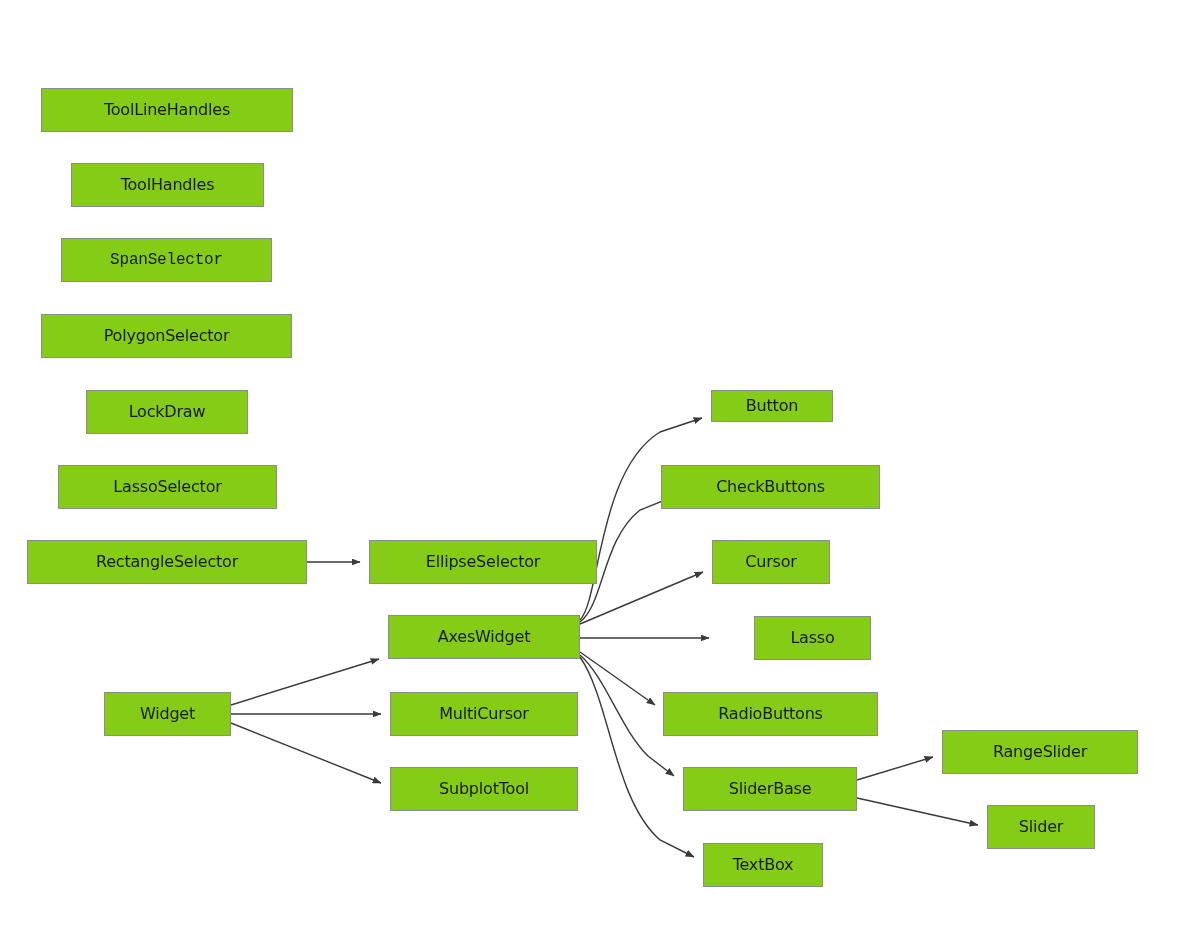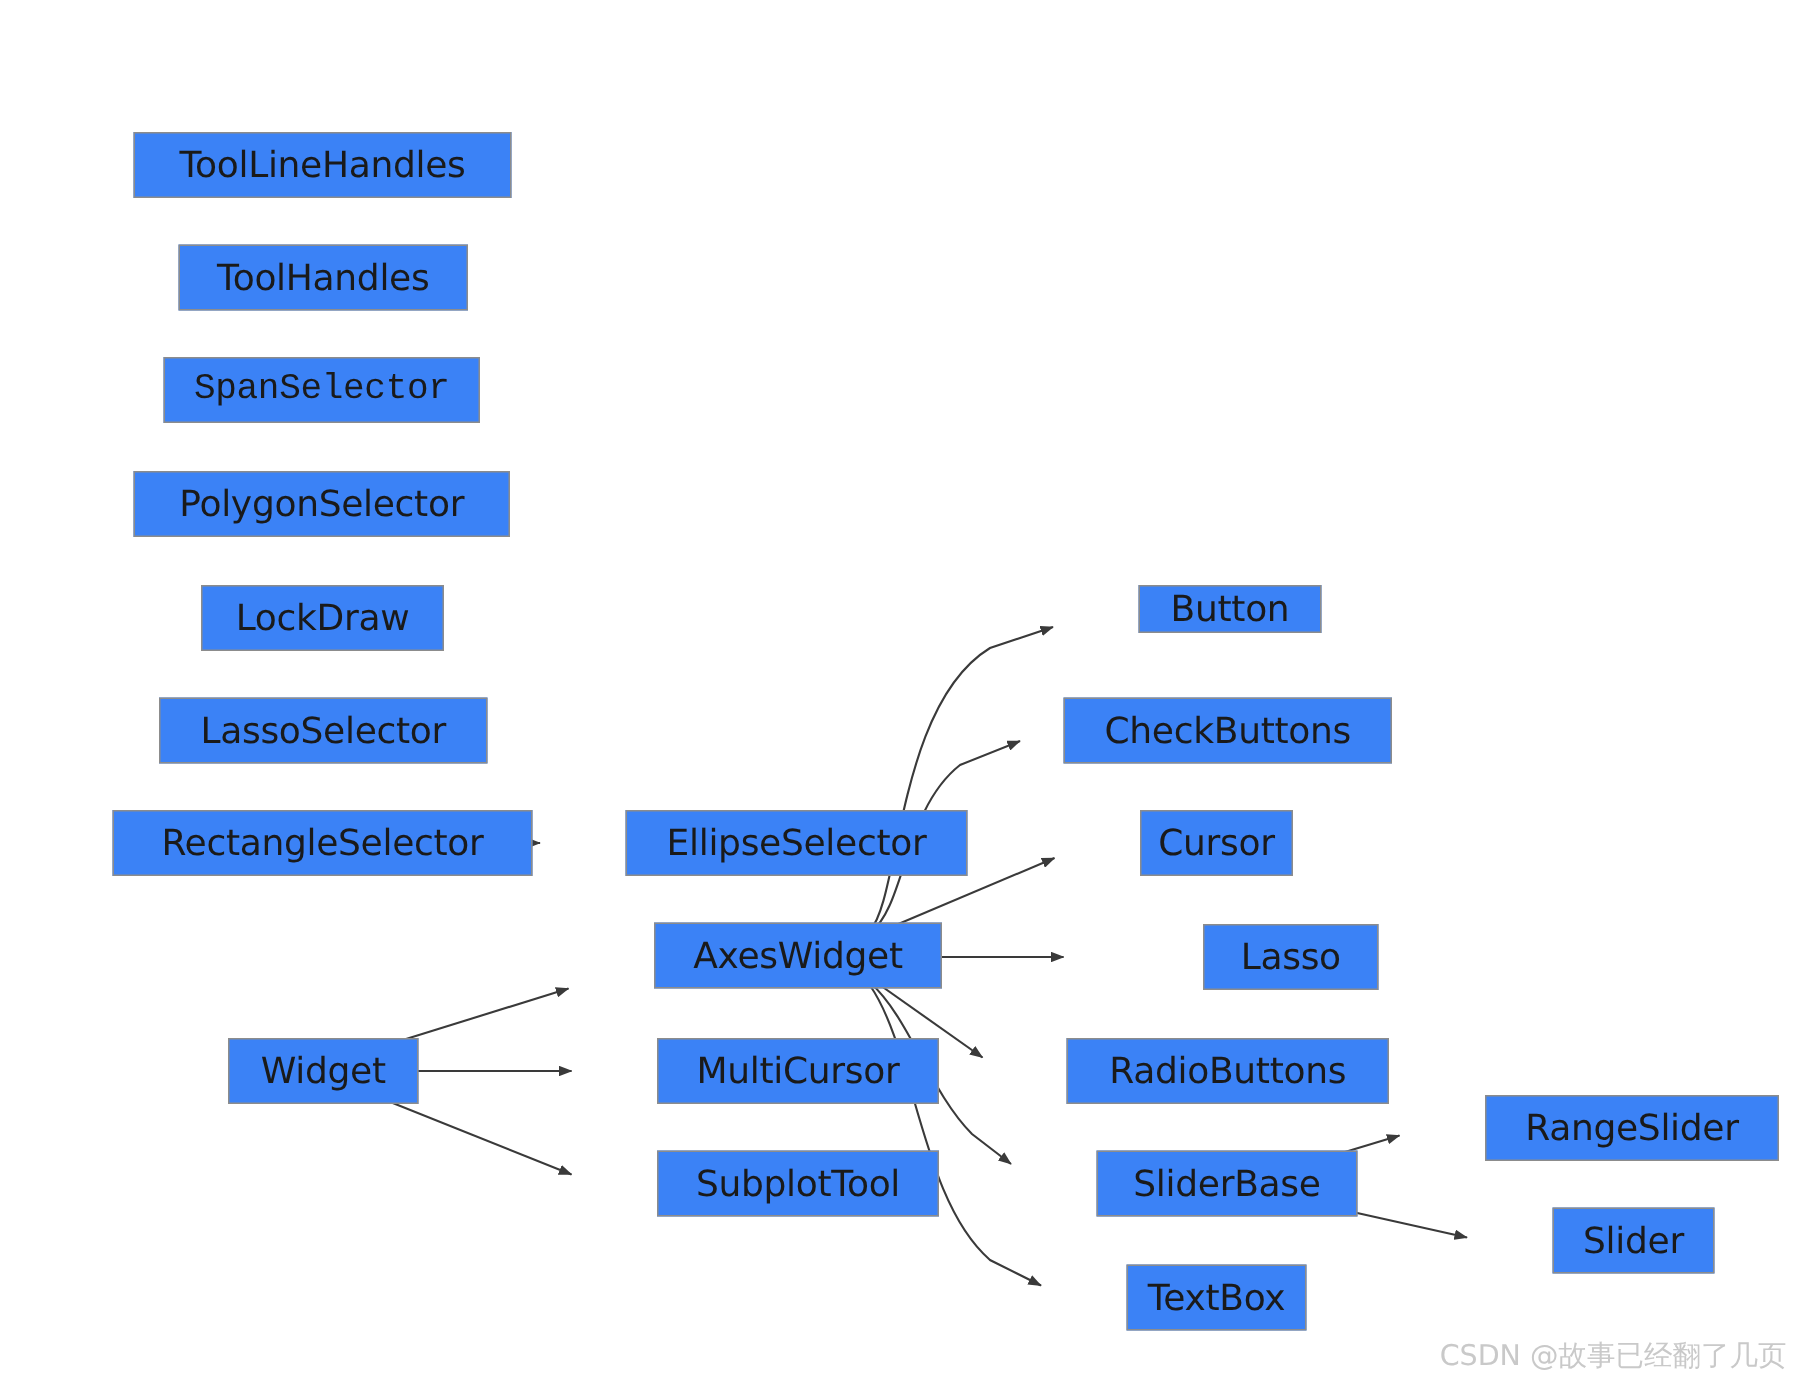--- a/index.html
+++ b/index.html
@@ -22,32 +22,31 @@
     font-family: "DejaVu Sans Mono", monospace;
     font-size: 37px;
     letter-spacing: 0px;
     color: #e8437f;
     white-space: nowrap;
     line-height: 1;
   }
   .node {
     position: absolute;
     box-sizing: border-box;
-    background: #3b82f6;
+    background: #84cc16;
     border: 1.3px solid #8c8c8c;
     display: flex;
     align-items: center;
     justify-content: center;
     color: #1a1a1a;
     font-family: "DejaVu Sans", sans-serif;
-    font-size: 24px;
+    font-size: 16px;
     line-height: 1;
     white-space: nowrap;
     letter-spacing: -0.2px;
-    margin-left: 48px;
   }
   #edge-layer {
     position: absolute;
     left: 0;
     top: 0;
     width: 1201px;
     height: 929px;
     pointer-events: none;
   }
   #watermark {
@@ -97,24 +96,23 @@
       <div class="node" style="left: 86px; top: 390px; width: 162px; height: 44px;">LockDraw</div>
       <div class="node" style="left: 58px; top: 465px; width: 219px; height: 44px;">LassoSelector</div>
       <div class="node" style="left: 27px; top: 540px; width: 280px; height: 44px;">RectangleSelector</div>
       <div class="node" style="left: 369px; top: 540px; width: 228px; height: 44px;">EllipseSelector</div>
       <div class="node" style="left: 388px; top: 615px; width: 192px; height: 44px;">AxesWidget</div>
       <div class="node" style="left: 104px; top: 692px; width: 127px; height: 44px;">Widget</div>
       <div class="node" style="left: 390px; top: 692px; width: 188px; height: 44px;">MultiCursor</div>
       <div class="node" style="left: 390px; top: 767px; width: 188px; height: 44px;">SubplotTool</div>
       <div class="node" style="left: 711px; top: 390px; width: 122px; height: 32px;">Button</div>
       <div class="node" style="left: 661px; top: 465px; width: 219px; height: 44px;">CheckButtons</div>
-      <div class="node" style="left: 712px; top: 540px; width: 102px; height: 44px;">Cursor</div>
+      <div class="node" style="left: 712px; top: 540px; width: 118px; height: 44px;">Cursor</div>
       <div class="node" style="left: 754px; top: 616px; width: 117px; height: 44px;">Lasso</div>
       <div class="node" style="left: 663px; top: 692px; width: 215px; height: 44px;">RadioButtons</div>
       <div class="node" style="left: 683px; top: 767px; width: 174px; height: 44px;">SliderBase</div>
       <div class="node" style="left: 703px; top: 843px; width: 120px; height: 44px;">TextBox</div>
       <div class="node" style="left: 942px; top: 730px; width: 196px; height: 44px;">RangeSlider</div>
       <div class="node" style="left: 987px; top: 805px; width: 108px; height: 44px;">Slider</div>
     </div>
 
-  <div id="watermark">CSDN @故事已经翻了几页</div>
 
 </div>
 
 </body></html>

